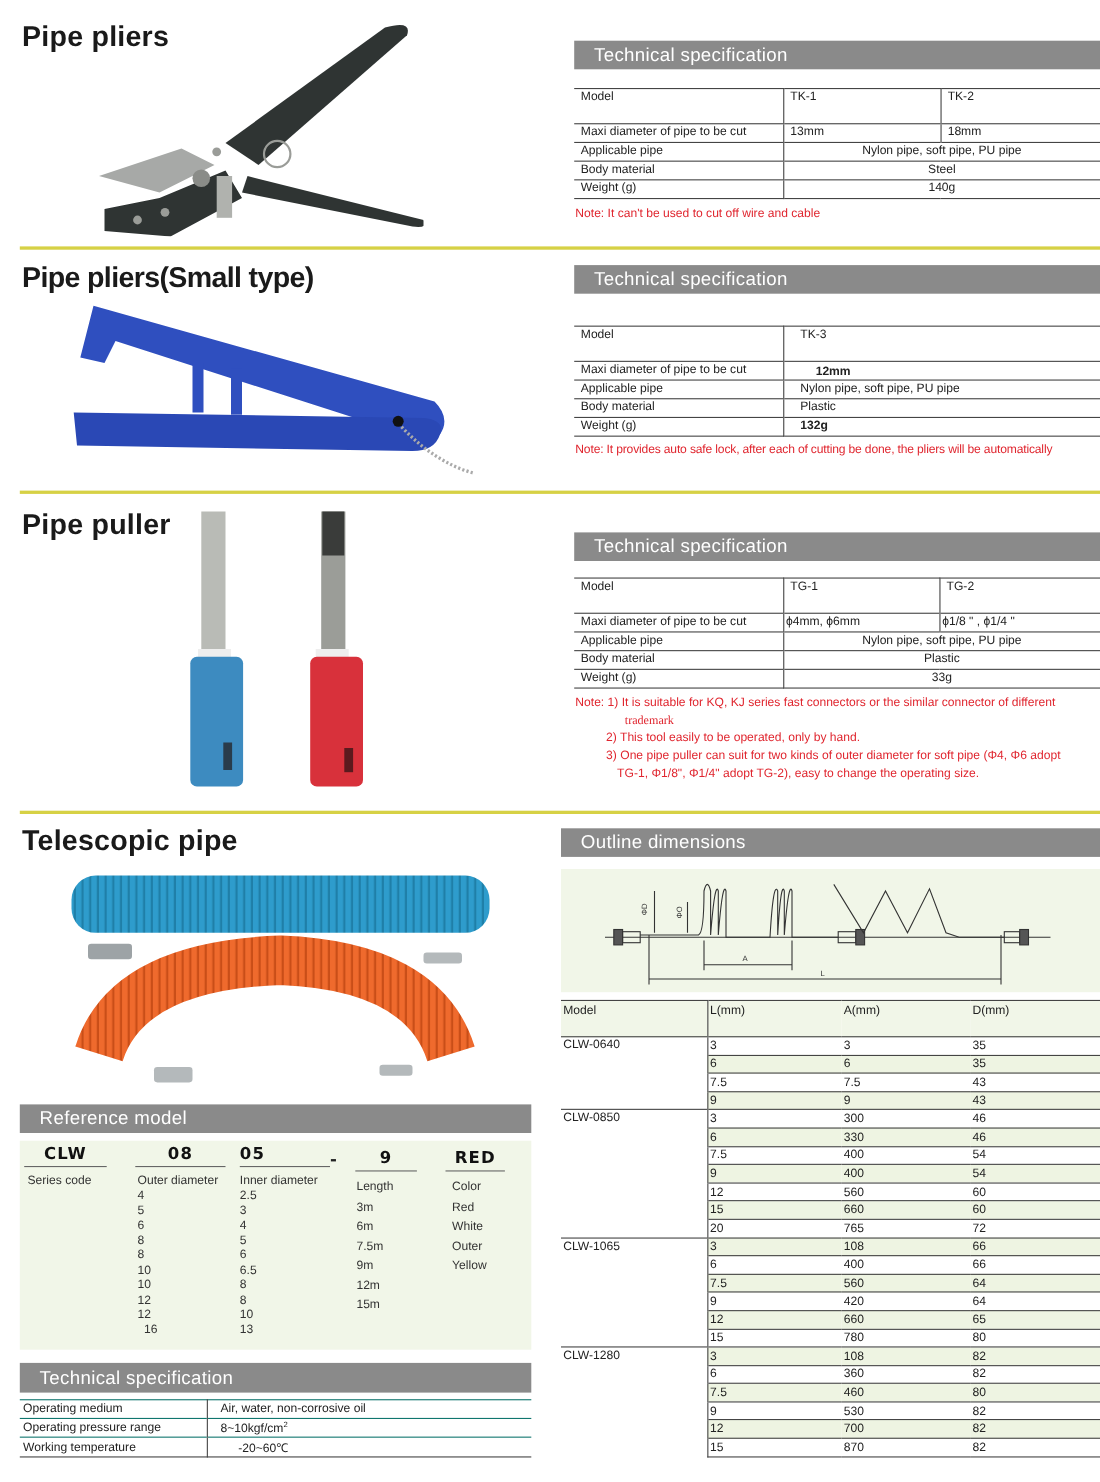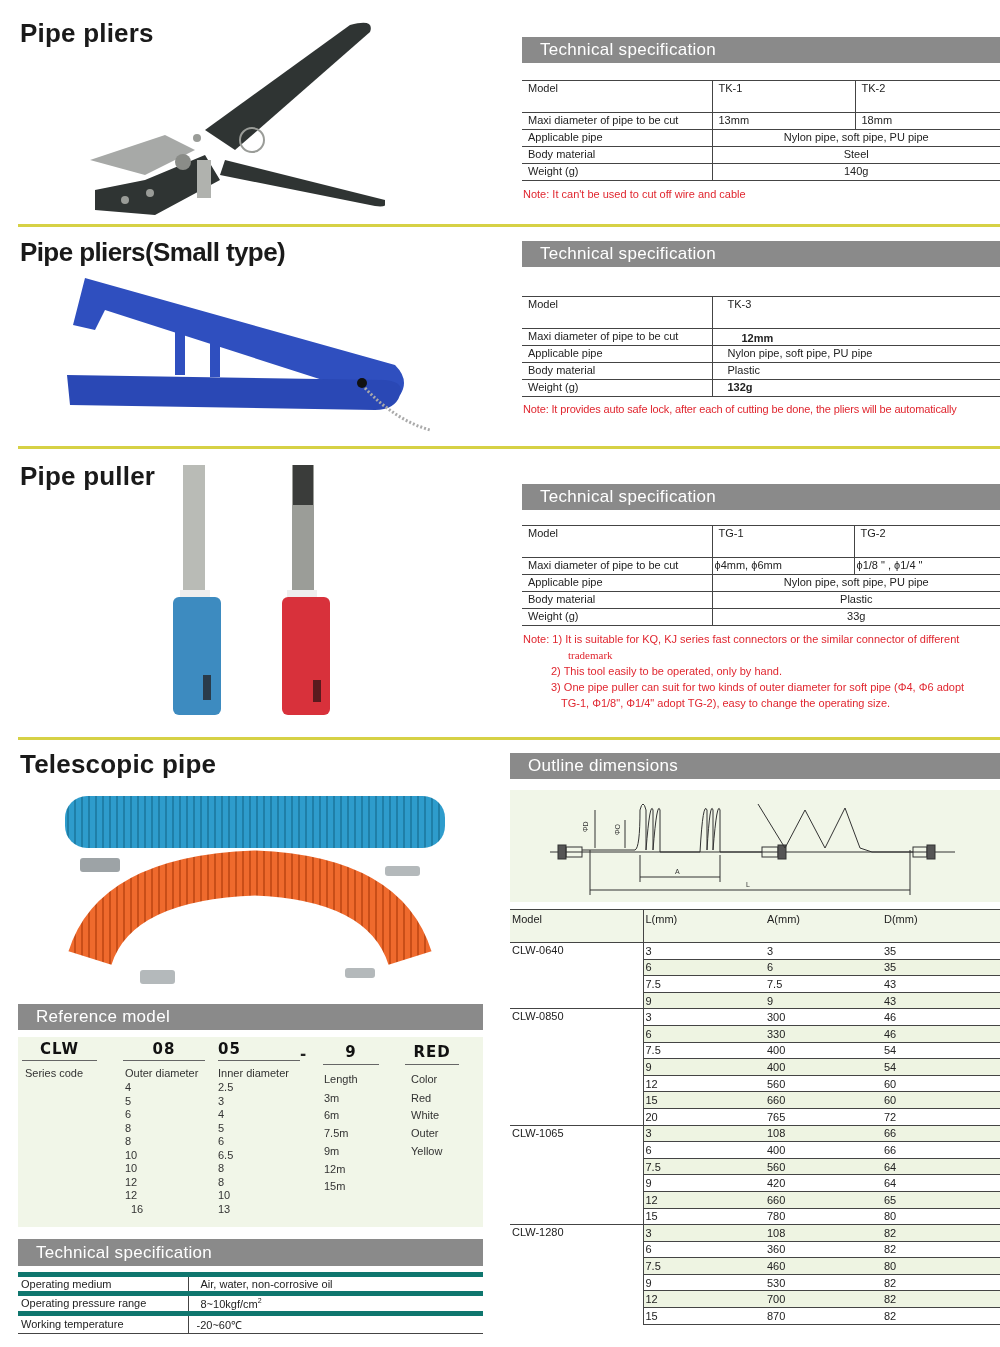--- a/index.html
+++ b/index.html
@@ -32,21 +32,21 @@
   table.dims th.lcol { border-left: 1px solid #444; }
   table.dims td { height: 16.6px; padding: 0 2px; vertical-align: middle; }
   table.dims td.model { vertical-align: top; padding-top: 1px; border-top: 1px solid #444; width: 133px; }
   table.dims td.v { border-top: 1px solid #444; }
   table.dims td.lv { border-left: 1px solid #444; width: 122px; }
   table.dims td.av { width: 117px; }
   table.dims tr.shade td.v { background: #eef4e2; }
   table.dims tr:last-child td { border-bottom: 1px solid #444; }
   
   table.spec2 { position: absolute; left: 18px; top: 1272px; width: 465px; border-collapse: collapse; font-size: 11px; }
-  table.spec2 td { padding: 1px 3px; height: 17px; border-top: 5px solid #0f766e; white-space: nowrap; }
+  table.spec2 td { padding: 1px 3px; height: 17px; border-top: 1px solid #0f766e; white-space: nowrap; }
   table.spec2 tr:last-child td { border-bottom: 1px solid #444; }
   table.spec2 td.c1 { border-right: 1px solid #444; width: 170px; }
   sup { font-size: 7px; }
 </style>
 </head>
 <body>
 
 <div class="prod-title" style="top:18px;">Pipe  pliers</div>
 <div class="abs" style="left:85px;top:10px;width:300px;height:205px;">
   <svg width="300" height="205" viewBox="0 0 300 205">
@@ -291,21 +291,21 @@
       <tr>
     <td class="c1">Operating medium</td>
     <td style="padding-left:12px;">Air, water, non-corrosive oil</td>
   </tr>
   <tr>
     <td class="c1">Operating pressure range</td>
     <td style="padding-left:12px;"><span>8~10kgf/cm</span><sup>2</sup></td>
   </tr>
   <tr>
     <td class="c1">Working temperature</td>
-    <td style="padding-left:8px;">-20~60℃</td>
+    <td style="padding-left:28px;">-20~60℃</td>
   </tr>
 </tbody>
   </table>
 
 <div class="bar" style="left:510px;top:753px;width:502px;">Outline  dimensions</div>
 <div class="outline-box">
   <svg width="490" height="112" viewBox="0 0 490 112">
     <g stroke="#333" stroke-width="1" fill="none">
       <line x1="40" y1="62" x2="445" y2="62"></line>
       <rect x="48" y="55" width="8" height="14" fill="#555"></rect>

